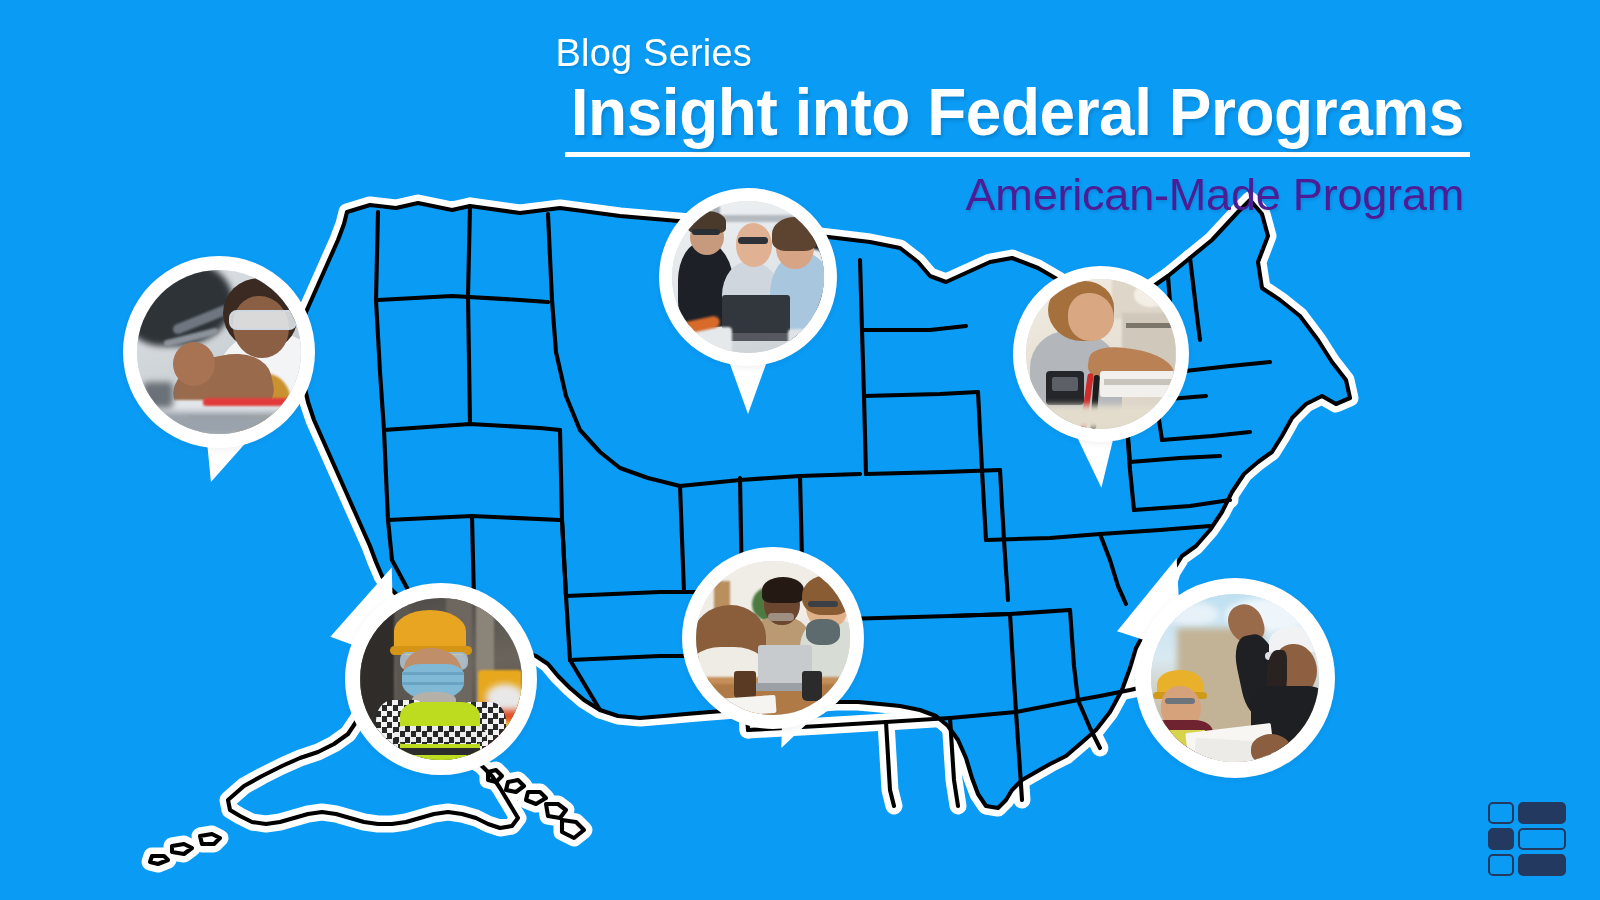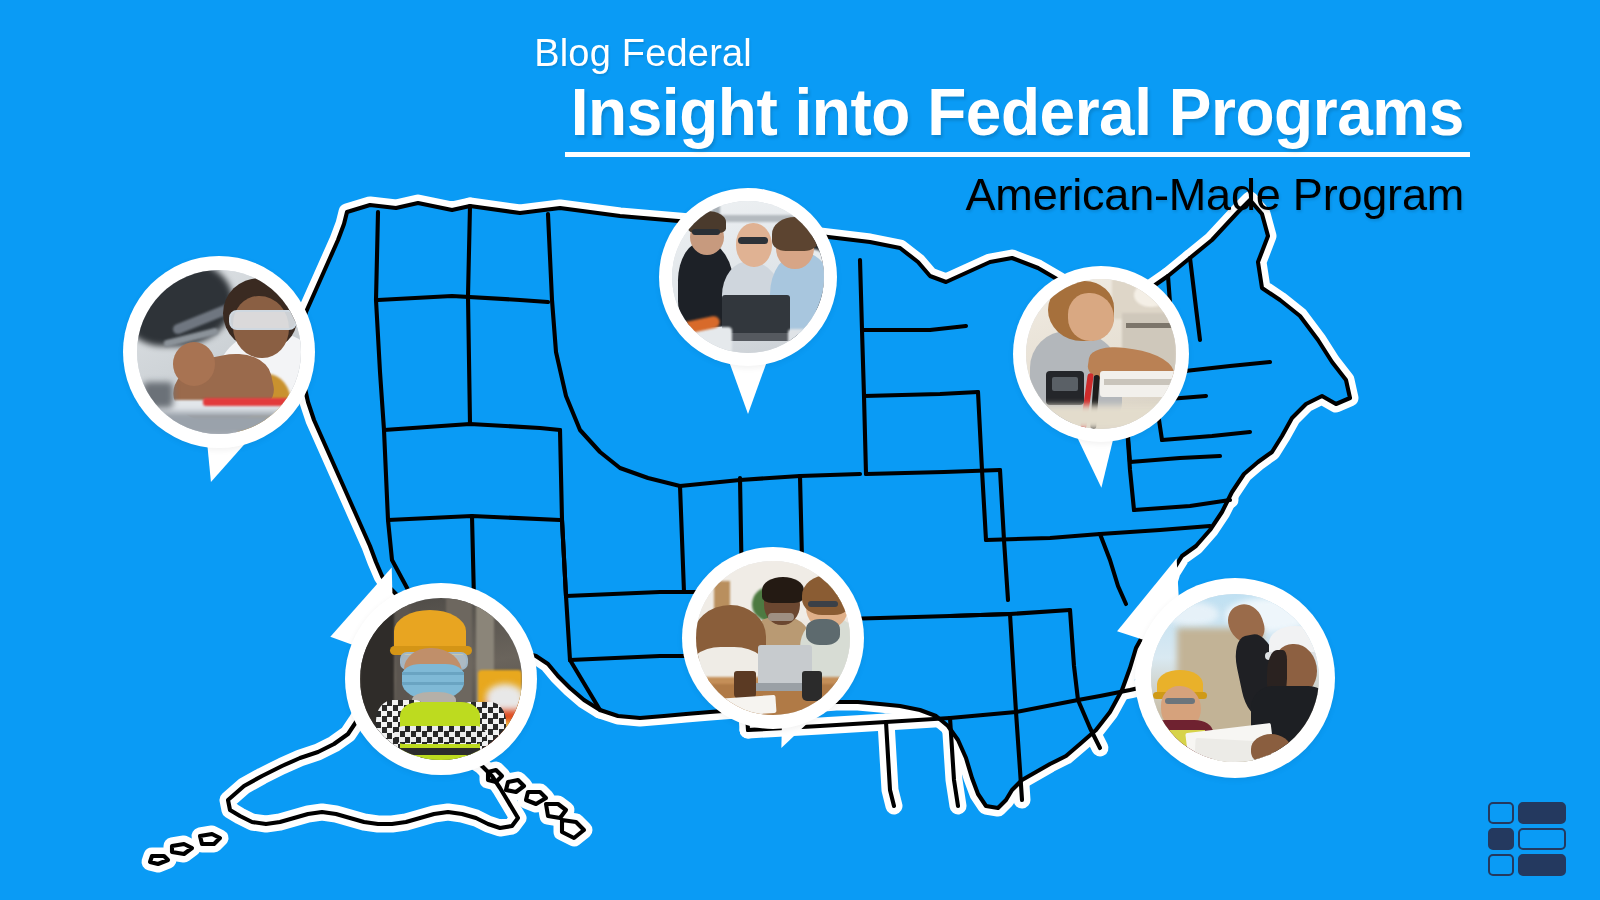--- a/index.html
+++ b/index.html
@@ -69,21 +69,21 @@
     transform: scaleX(0.97);
     transform-origin: right center;
     white-space: nowrap;
   }
   #subtitle-row {
     display: block;
     margin-top: 14px;
     padding-right: 6px;
   }
   #subtitle {
-    color: #000000;
+    color: #4c1d95;
     font-size: 45px;
     line-height: 1.05;
     font-weight: 400;
     letter-spacing: -0.2px;
     text-shadow: 1px 2px 3px rgba(0,0,0,0.12);
     white-space: nowrap;
   }
 
   
   .pin {
@@ -295,21 +295,21 @@
 
       <use href="#usa-paths" fill="none" stroke="#FFFFFF" stroke-width="17" stroke-linejoin="round" stroke-linecap="round"></use>
 
       <use href="#conus" fill="#0A9BF5" stroke="none"></use>
 
       <use href="#usa-paths" fill="none" stroke="#000000" stroke-width="4.1" stroke-linejoin="round" stroke-linecap="round"></use>
     </svg>
   </div>
 
   <div id="header-block">
-    <span id="eyebrow">Blog Federal</span>
+    <span id="eyebrow">Blog Series</span>
     <span id="main-title">Insight into Federal Programs</span>
     <span id="subtitle-row">
       <span id="subtitle">American-Made Program</span>
     </span>
   </div>
 
   <div class="pin" style="left:123px; top:256px; width:192px; height:230px;">
     <div class="pin-shape">
       <div class="pin-tail" style="left:66px; top:150px; border-left-width:34px; border-right-width:34px; border-top-width:78px; transform:rotate(18deg);"></div>
       <div class="pin-white" style="width:192px; height:192px;"></div>

